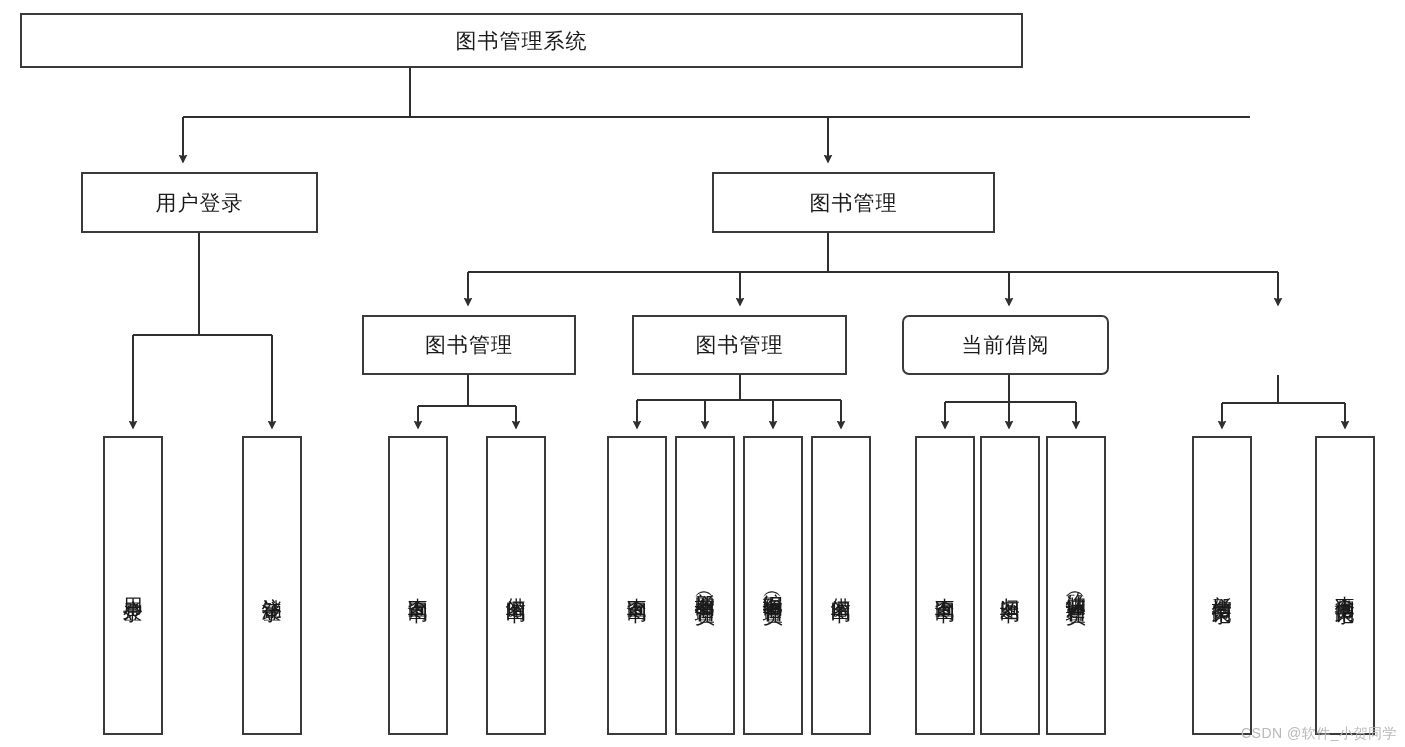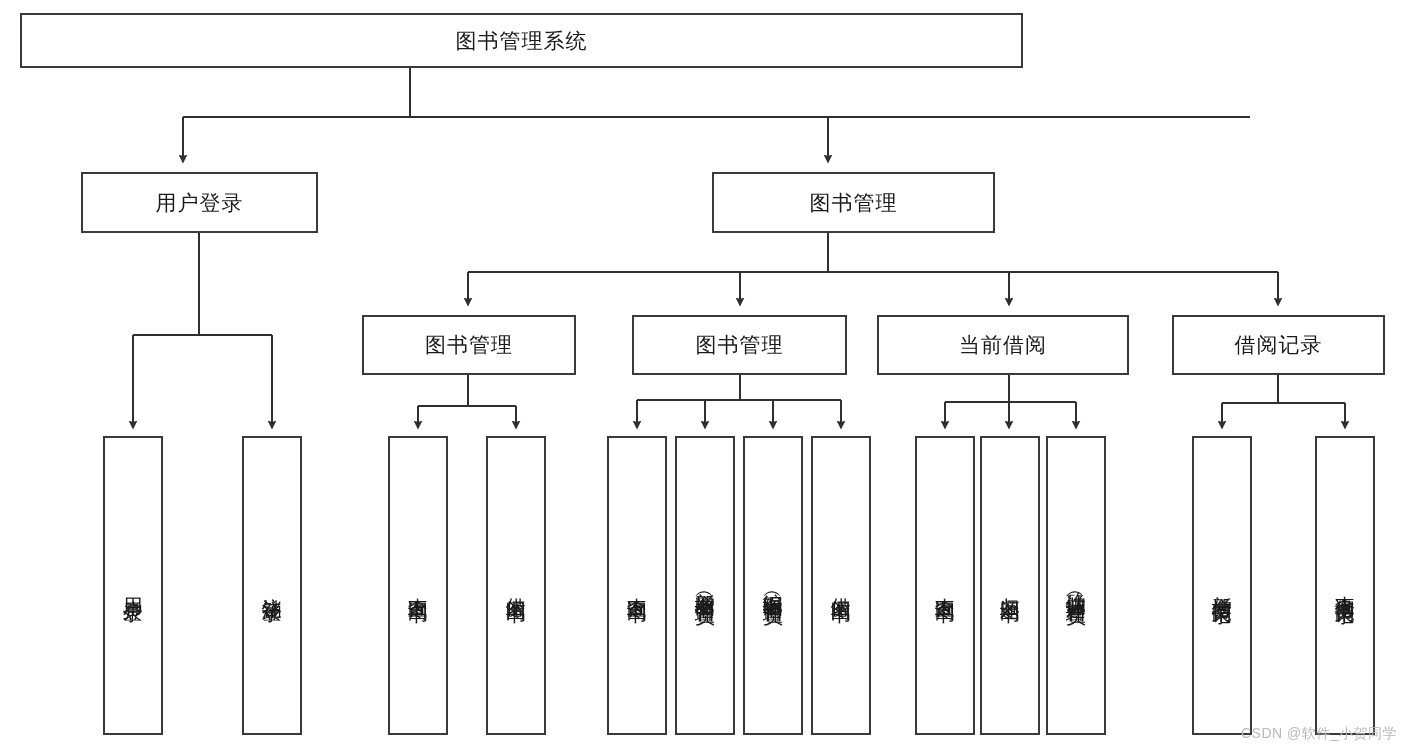--- a/index.html
+++ b/index.html
@@ -132,25 +132,22 @@
   <div class="node horizontal" style="left:712px; top:172px; width:283px; height:61px;">
     <span>图书管理</span>
   </div>
 
   <div class="node horizontal" style="left:362px; top:315px; width:214px; height:60px;">
     <span>图书管理</span>
   </div>
   <div class="node horizontal" style="left:632px; top:315px; width:215px; height:60px;">
     <span>图书管理</span>
   </div>
-  <div class="node horizontal" style="left:877px; top:315px; width:252px; height:60px;">
+  <div class="node horizontal" style="left:902px; top:315px; width:207px; height:60px;border-radius:7px;">
     <span>当前借阅</span>
-  </div>
-  <div class="node horizontal" style="left:1172px; top:315px; width:213px; height:60px;">
-    <span>借阅记录</span>
   </div>
 
   <div class="node vertical" style="left:103px; top:436px; width:60px; height:299px;">
     <span class="vlabel">用户登录</span>
   </div>
   <div class="node vertical" style="left:242px; top:436px; width:60px; height:299px;">
     <span class="vlabel">注销登录</span>
   </div>
 
   <div class="node vertical" style="left:388px; top:436px; width:60px; height:299px;">

